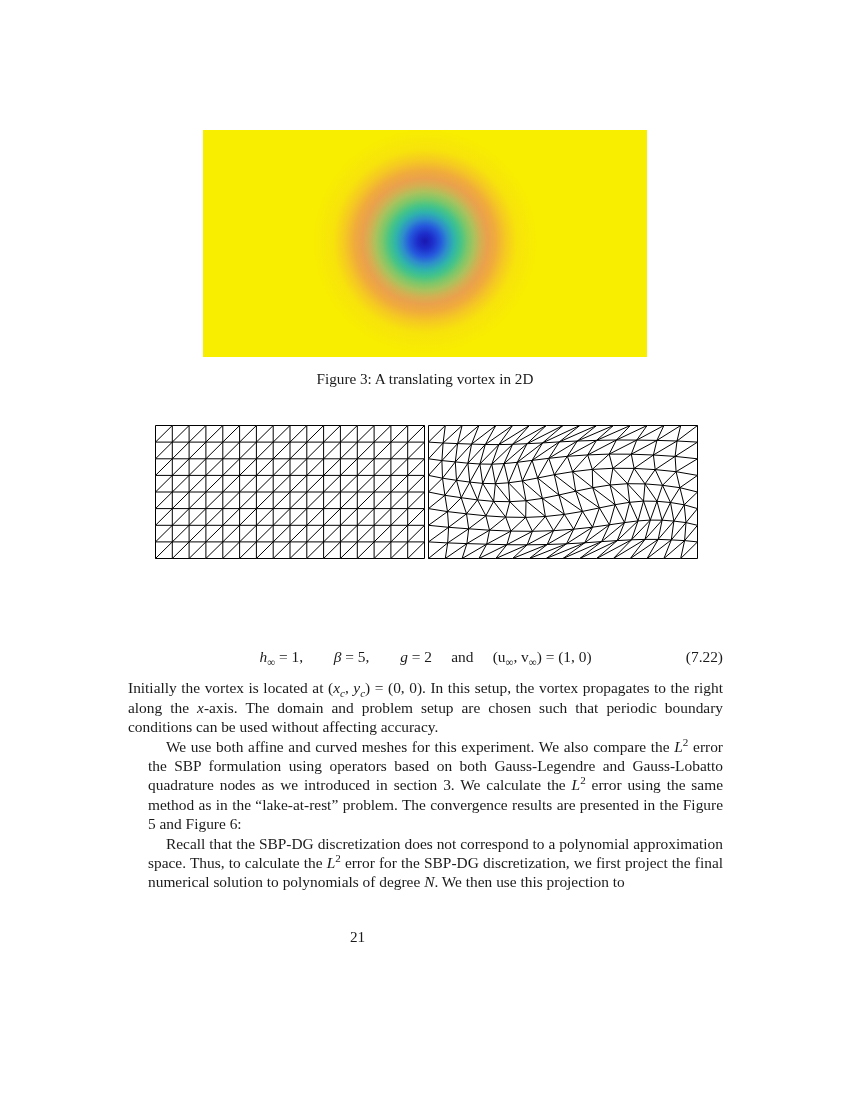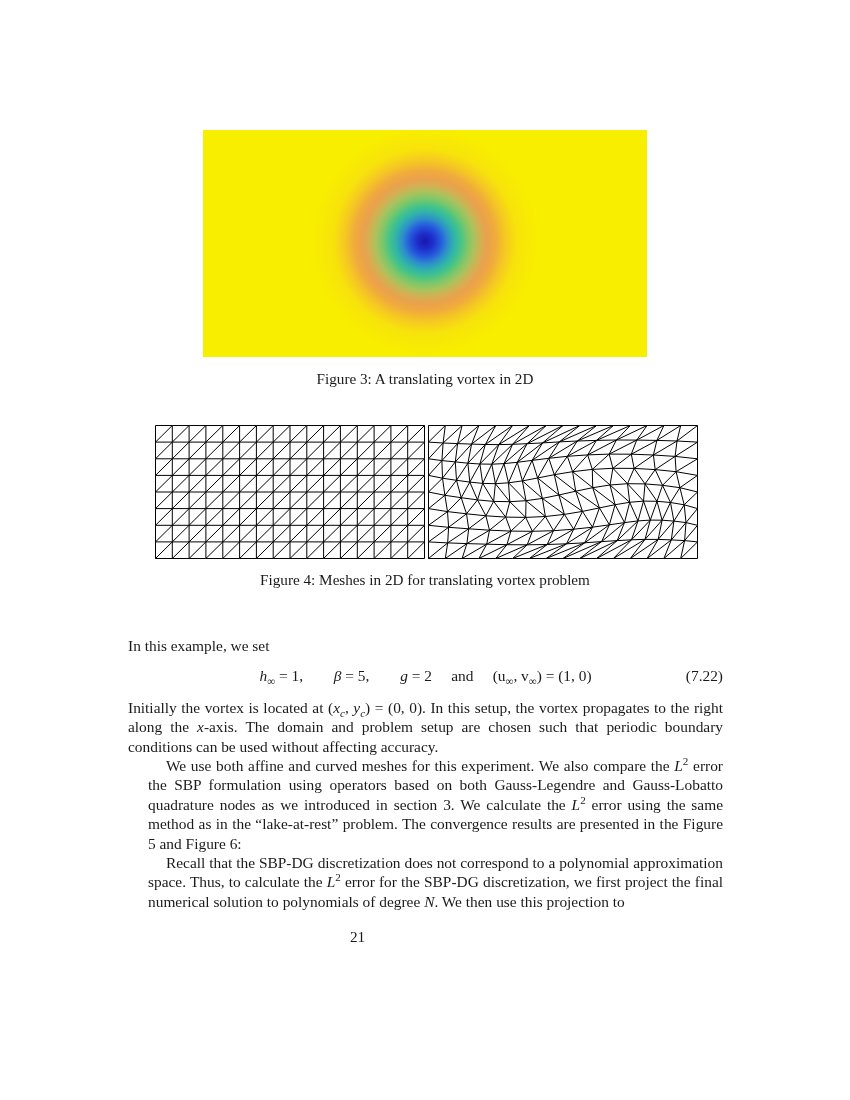--- a/index.html
+++ b/index.html
@@ -52,24 +52,22 @@
   <div class="caption3">Figure 3: A translating vortex in 2D</div>
 
   <div class="meshes">
     <svg id="mesh-left" width="270" height="134" viewBox="0 0 270 134">
         <path d="M0.5 0.5L17.3 0.5M0.5 0.5L0.5 17.1M0.5 17.1L17.3 0.5M17.3 0.5L34.1 0.5M17.3 0.5L17.3 17.1M17.3 17.1L34.1 0.5M34.1 0.5L50.9 0.5M34.1 0.5L34.1 17.1M34.1 17.1L50.9 0.5M50.9 0.5L67.8 0.5M50.9 0.5L50.9 17.1M50.9 17.1L67.8 0.5M67.8 0.5L84.6 0.5M67.8 0.5L67.8 17.1M67.8 17.1L84.6 0.5M84.6 0.5L101.4 0.5M84.6 0.5L84.6 17.1M84.6 17.1L101.4 0.5M101.4 0.5L118.2 0.5M101.4 0.5L101.4 17.1M101.4 17.1L118.2 0.5M118.2 0.5L135.0 0.5M118.2 0.5L118.2 17.1M118.2 17.1L135.0 0.5M135.0 0.5L151.8 0.5M135.0 0.5L135.0 17.1M135.0 17.1L151.8 0.5M151.8 0.5L168.6 0.5M151.8 0.5L151.8 17.1M151.8 17.1L168.6 0.5M168.6 0.5L185.4 0.5M168.6 0.5L168.6 17.1M168.6 17.1L185.4 0.5M185.4 0.5L202.3 0.5M185.4 0.5L185.4 17.1M185.4 17.1L202.3 0.5M202.3 0.5L219.1 0.5M202.3 0.5L202.3 17.1M202.3 17.1L219.1 0.5M219.1 0.5L235.9 0.5M219.1 0.5L219.1 17.1M219.1 17.1L235.9 0.5M235.9 0.5L252.7 0.5M235.9 0.5L235.9 17.1M235.9 17.1L252.7 0.5M252.7 0.5L269.5 0.5M252.7 0.5L252.7 17.1M252.7 17.1L269.5 0.5M0.5 17.1L17.3 17.1M0.5 17.1L0.5 33.8M0.5 33.8L17.3 17.1M17.3 17.1L34.1 17.1M17.3 17.1L17.3 33.8M17.3 33.8L34.1 17.1M34.1 17.1L50.9 17.1M34.1 17.1L34.1 33.8M34.1 33.8L50.9 17.1M50.9 17.1L67.8 17.1M50.9 17.1L50.9 33.8M50.9 33.8L67.8 17.1M67.8 17.1L84.6 17.1M67.8 17.1L67.8 33.8M67.8 33.8L84.6 17.1M84.6 17.1L101.4 17.1M84.6 17.1L84.6 33.8M84.6 33.8L101.4 17.1M101.4 17.1L118.2 17.1M101.4 17.1L101.4 33.8M101.4 33.8L118.2 17.1M118.2 17.1L135.0 17.1M118.2 17.1L118.2 33.8M118.2 33.8L135.0 17.1M135.0 17.1L151.8 17.1M135.0 17.1L135.0 33.8M135.0 33.8L151.8 17.1M151.8 17.1L168.6 17.1M151.8 17.1L151.8 33.8M151.8 33.8L168.6 17.1M168.6 17.1L185.4 17.1M168.6 17.1L168.6 33.8M168.6 33.8L185.4 17.1M185.4 17.1L202.3 17.1M185.4 17.1L185.4 33.8M185.4 33.8L202.3 17.1M202.3 17.1L219.1 17.1M202.3 17.1L202.3 33.8M202.3 33.8L219.1 17.1M219.1 17.1L235.9 17.1M219.1 17.1L219.1 33.8M219.1 33.8L235.9 17.1M235.9 17.1L252.7 17.1M235.9 17.1L235.9 33.8M235.9 33.8L252.7 17.1M252.7 17.1L269.5 17.1M252.7 17.1L252.7 33.8M252.7 33.8L269.5 17.1M0.5 33.8L17.3 33.8M0.5 33.8L0.5 50.4M0.5 50.4L17.3 33.8M17.3 33.8L34.1 33.8M17.3 33.8L17.3 50.4M17.3 50.4L34.1 33.8M34.1 33.8L50.9 33.8M34.1 33.8L34.1 50.4M34.1 50.4L50.9 33.8M50.9 33.8L67.8 33.8M50.9 33.8L50.9 50.4M50.9 50.4L67.8 33.8M67.8 33.8L84.6 33.8M67.8 33.8L67.8 50.4M67.8 50.4L84.6 33.8M84.6 33.8L101.4 33.8M84.6 33.8L84.6 50.4M84.6 50.4L101.4 33.8M101.4 33.8L118.2 33.8M101.4 33.8L101.4 50.4M101.4 50.4L118.2 33.8M118.2 33.8L135.0 33.8M118.2 33.8L118.2 50.4M118.2 50.4L135.0 33.8M135.0 33.8L151.8 33.8M135.0 33.8L135.0 50.4M135.0 50.4L151.8 33.8M151.8 33.8L168.6 33.8M151.8 33.8L151.8 50.4M151.8 50.4L168.6 33.8M168.6 33.8L185.4 33.8M168.6 33.8L168.6 50.4M168.6 50.4L185.4 33.8M185.4 33.8L202.3 33.8M185.4 33.8L185.4 50.4M185.4 50.4L202.3 33.8M202.3 33.8L219.1 33.8M202.3 33.8L202.3 50.4M202.3 50.4L219.1 33.8M219.1 33.8L235.9 33.8M219.1 33.8L219.1 50.4M219.1 50.4L235.9 33.8M235.9 33.8L252.7 33.8M235.9 33.8L235.9 50.4M235.9 50.4L252.7 33.8M252.7 33.8L269.5 33.8M252.7 33.8L252.7 50.4M252.7 50.4L269.5 33.8M0.5 50.4L17.3 50.4M0.5 50.4L0.5 67.0M0.5 67.0L17.3 50.4M17.3 50.4L34.1 50.4M17.3 50.4L17.3 67.0M17.3 67.0L34.1 50.4M34.1 50.4L50.9 50.4M34.1 50.4L34.1 67.0M34.1 67.0L50.9 50.4M50.9 50.4L67.8 50.4M50.9 50.4L50.9 67.0M50.9 67.0L67.8 50.4M67.8 50.4L84.6 50.4M67.8 50.4L67.8 67.0M67.8 67.0L84.6 50.4M84.6 50.4L101.4 50.4M84.6 50.4L84.6 67.0M84.6 67.0L101.4 50.4M101.4 50.4L118.2 50.4M101.4 50.4L101.4 67.0M101.4 67.0L118.2 50.4M118.2 50.4L135.0 50.4M118.2 50.4L118.2 67.0M118.2 67.0L135.0 50.4M135.0 50.4L151.8 50.4M135.0 50.4L135.0 67.0M135.0 67.0L151.8 50.4M151.8 50.4L168.6 50.4M151.8 50.4L151.8 67.0M151.8 67.0L168.6 50.4M168.6 50.4L185.4 50.4M168.6 50.4L168.6 67.0M168.6 67.0L185.4 50.4M185.4 50.4L202.3 50.4M185.4 50.4L185.4 67.0M185.4 67.0L202.3 50.4M202.3 50.4L219.1 50.4M202.3 50.4L202.3 67.0M202.3 67.0L219.1 50.4M219.1 50.4L235.9 50.4M219.1 50.4L219.1 67.0M219.1 67.0L235.9 50.4M235.9 50.4L252.7 50.4M235.9 50.4L235.9 67.0M235.9 67.0L252.7 50.4M252.7 50.4L269.5 50.4M252.7 50.4L252.7 67.0M252.7 67.0L269.5 50.4M0.5 67.0L17.3 67.0M0.5 67.0L0.5 83.6M0.5 83.6L17.3 67.0M17.3 67.0L34.1 67.0M17.3 67.0L17.3 83.6M17.3 83.6L34.1 67.0M34.1 67.0L50.9 67.0M34.1 67.0L34.1 83.6M34.1 83.6L50.9 67.0M50.9 67.0L67.8 67.0M50.9 67.0L50.9 83.6M50.9 83.6L67.8 67.0M67.8 67.0L84.6 67.0M67.8 67.0L67.8 83.6M67.8 83.6L84.6 67.0M84.6 67.0L101.4 67.0M84.6 67.0L84.6 83.6M84.6 83.6L101.4 67.0M101.4 67.0L118.2 67.0M101.4 67.0L101.4 83.6M101.4 83.6L118.2 67.0M118.2 67.0L135.0 67.0M118.2 67.0L118.2 83.6M118.2 83.6L135.0 67.0M135.0 67.0L151.8 67.0M135.0 67.0L135.0 83.6M135.0 83.6L151.8 67.0M151.8 67.0L168.6 67.0M151.8 67.0L151.8 83.6M151.8 83.6L168.6 67.0M168.6 67.0L185.4 67.0M168.6 67.0L168.6 83.6M168.6 83.6L185.4 67.0M185.4 67.0L202.3 67.0M185.4 67.0L185.4 83.6M185.4 83.6L202.3 67.0M202.3 67.0L219.1 67.0M202.3 67.0L202.3 83.6M202.3 83.6L219.1 67.0M219.1 67.0L235.9 67.0M219.1 67.0L219.1 83.6M219.1 83.6L235.9 67.0M235.9 67.0L252.7 67.0M235.9 67.0L235.9 83.6M235.9 83.6L252.7 67.0M252.7 67.0L269.5 67.0M252.7 67.0L252.7 83.6M252.7 83.6L269.5 67.0M0.5 83.6L17.3 83.6M0.5 83.6L0.5 100.3M0.5 100.3L17.3 83.6M17.3 83.6L34.1 83.6M17.3 83.6L17.3 100.3M17.3 100.3L34.1 83.6M34.1 83.6L50.9 83.6M34.1 83.6L34.1 100.3M34.1 100.3L50.9 83.6M50.9 83.6L67.8 83.6M50.9 83.6L50.9 100.3M50.9 100.3L67.8 83.6M67.8 83.6L84.6 83.6M67.8 83.6L67.8 100.3M67.8 100.3L84.6 83.6M84.6 83.6L101.4 83.6M84.6 83.6L84.6 100.3M84.6 100.3L101.4 83.6M101.4 83.6L118.2 83.6M101.4 83.6L101.4 100.3M101.4 100.3L118.2 83.6M118.2 83.6L135.0 83.6M118.2 83.6L118.2 100.3M118.2 100.3L135.0 83.6M135.0 83.6L151.8 83.6M135.0 83.6L135.0 100.3M135.0 100.3L151.8 83.6M151.8 83.6L168.6 83.6M151.8 83.6L151.8 100.3M151.8 100.3L168.6 83.6M168.6 83.6L185.4 83.6M168.6 83.6L168.6 100.3M168.6 100.3L185.4 83.6M185.4 83.6L202.3 83.6M185.4 83.6L185.4 100.3M185.4 100.3L202.3 83.6M202.3 83.6L219.1 83.6M202.3 83.6L202.3 100.3M202.3 100.3L219.1 83.6M219.1 83.6L235.9 83.6M219.1 83.6L219.1 100.3M219.1 100.3L235.9 83.6M235.9 83.6L252.7 83.6M235.9 83.6L235.9 100.3M235.9 100.3L252.7 83.6M252.7 83.6L269.5 83.6M252.7 83.6L252.7 100.3M252.7 100.3L269.5 83.6M0.5 100.3L17.3 100.3M0.5 100.3L0.5 116.9M0.5 116.9L17.3 100.3M17.3 100.3L34.1 100.3M17.3 100.3L17.3 116.9M17.3 116.9L34.1 100.3M34.1 100.3L50.9 100.3M34.1 100.3L34.1 116.9M34.1 116.9L50.9 100.3M50.9 100.3L67.8 100.3M50.9 100.3L50.9 116.9M50.9 116.9L67.8 100.3M67.8 100.3L84.6 100.3M67.8 100.3L67.8 116.9M67.8 116.9L84.6 100.3M84.6 100.3L101.4 100.3M84.6 100.3L84.6 116.9M84.6 116.9L101.4 100.3M101.4 100.3L118.2 100.3M101.4 100.3L101.4 116.9M101.4 116.9L118.2 100.3M118.2 100.3L135.0 100.3M118.2 100.3L118.2 116.9M118.2 116.9L135.0 100.3M135.0 100.3L151.8 100.3M135.0 100.3L135.0 116.9M135.0 116.9L151.8 100.3M151.8 100.3L168.6 100.3M151.8 100.3L151.8 116.9M151.8 116.9L168.6 100.3M168.6 100.3L185.4 100.3M168.6 100.3L168.6 116.9M168.6 116.9L185.4 100.3M185.4 100.3L202.3 100.3M185.4 100.3L185.4 116.9M185.4 116.9L202.3 100.3M202.3 100.3L219.1 100.3M202.3 100.3L202.3 116.9M202.3 116.9L219.1 100.3M219.1 100.3L235.9 100.3M219.1 100.3L219.1 116.9M219.1 116.9L235.9 100.3M235.9 100.3L252.7 100.3M235.9 100.3L235.9 116.9M235.9 116.9L252.7 100.3M252.7 100.3L269.5 100.3M252.7 100.3L252.7 116.9M252.7 116.9L269.5 100.3M0.5 116.9L17.3 116.9M0.5 116.9L0.5 133.5M0.5 133.5L17.3 116.9M17.3 116.9L34.1 116.9M17.3 116.9L17.3 133.5M17.3 133.5L34.1 116.9M34.1 116.9L50.9 116.9M34.1 116.9L34.1 133.5M34.1 133.5L50.9 116.9M50.9 116.9L67.8 116.9M50.9 116.9L50.9 133.5M50.9 133.5L67.8 116.9M67.8 116.9L84.6 116.9M67.8 116.9L67.8 133.5M67.8 133.5L84.6 116.9M84.6 116.9L101.4 116.9M84.6 116.9L84.6 133.5M84.6 133.5L101.4 116.9M101.4 116.9L118.2 116.9M101.4 116.9L101.4 133.5M101.4 133.5L118.2 116.9M118.2 116.9L135.0 116.9M118.2 116.9L118.2 133.5M118.2 133.5L135.0 116.9M135.0 116.9L151.8 116.9M135.0 116.9L135.0 133.5M135.0 133.5L151.8 116.9M151.8 116.9L168.6 116.9M151.8 116.9L151.8 133.5M151.8 133.5L168.6 116.9M168.6 116.9L185.4 116.9M168.6 116.9L168.6 133.5M168.6 133.5L185.4 116.9M185.4 116.9L202.3 116.9M185.4 116.9L185.4 133.5M185.4 133.5L202.3 116.9M202.3 116.9L219.1 116.9M202.3 116.9L202.3 133.5M202.3 133.5L219.1 116.9M219.1 116.9L235.9 116.9M219.1 116.9L219.1 133.5M219.1 133.5L235.9 116.9M235.9 116.9L252.7 116.9M235.9 116.9L235.9 133.5M235.9 133.5L252.7 116.9M252.7 116.9L269.5 116.9M252.7 116.9L252.7 133.5M252.7 133.5L269.5 116.9M269.5 0.5L269.5 17.1M269.5 17.1L269.5 33.8M269.5 33.8L269.5 50.4M269.5 50.4L269.5 67.0M269.5 67.0L269.5 83.6M269.5 83.6L269.5 100.3M269.5 100.3L269.5 116.9M269.5 116.9L269.5 133.5M0.5 133.5L17.3 133.5M17.3 133.5L34.1 133.5M34.1 133.5L50.9 133.5M50.9 133.5L67.8 133.5M67.8 133.5L84.6 133.5M84.6 133.5L101.4 133.5M101.4 133.5L118.2 133.5M118.2 133.5L135.0 133.5M135.0 133.5L151.8 133.5M151.8 133.5L168.6 133.5M168.6 133.5L185.4 133.5M185.4 133.5L202.3 133.5M202.3 133.5L219.1 133.5M219.1 133.5L235.9 133.5M235.9 133.5L252.7 133.5M252.7 133.5L269.5 133.5" fill="none" stroke="#000000" stroke-width="1"></path>
       </svg>
     <svg id="mesh-right" width="270" height="134" viewBox="0 0 270 134">
         <path d="M0.5 0.5L17.3 0.5M0.5 0.5L0.5 17.1M0.5 17.1L17.3 0.5M17.3 0.5L34.1 0.5M17.3 0.5L15.1 18.0M15.1 18.0L34.1 0.5M34.1 0.5L50.9 0.5M34.1 0.5L29.6 18.6M29.6 18.6L50.9 0.5M50.9 0.5L67.8 0.5M50.9 0.5L43.6 19.1M43.6 19.1L67.8 0.5M67.8 0.5L84.6 0.5M67.8 0.5L57.3 19.5M57.3 19.5L84.6 0.5M84.6 0.5L101.4 0.5M84.6 0.5L70.8 19.6M70.8 19.6L101.4 0.5M101.4 0.5L118.2 0.5M101.4 0.5L84.6 19.3M84.6 19.3L118.2 0.5M118.2 0.5L135.0 0.5M118.2 0.5L99.1 18.7M99.1 18.7L135.0 0.5M135.0 0.5L151.8 0.5M135.0 0.5L114.6 17.9M114.6 17.9L151.8 0.5M151.8 0.5L168.6 0.5M151.8 0.5L131.3 16.9M131.3 16.9L168.6 0.5M168.6 0.5L185.4 0.5M168.6 0.5L149.3 16.0M149.3 16.0L185.4 0.5M185.4 0.5L202.3 0.5M185.4 0.5L168.5 15.4M168.5 15.4L202.3 0.5M202.3 0.5L219.1 0.5M202.3 0.5L188.4 15.0M188.4 15.0L219.1 0.5M219.1 0.5L235.9 0.5M219.1 0.5L208.7 15.1M208.7 15.1L235.9 0.5M235.9 0.5L252.7 0.5M235.9 0.5L228.9 15.4M228.9 15.4L252.7 0.5M252.7 0.5L269.5 0.5M252.7 0.5L249.0 16.0M249.0 16.0L269.5 0.5M0.5 17.1L15.1 18.0M0.5 17.1L0.5 33.8M0.5 33.8L15.1 18.0M15.1 18.0L29.6 18.6M15.1 18.0L13.9 35.6M13.9 35.6L29.6 18.6M29.6 18.6L43.6 19.1M29.6 18.6L27.3 36.9M27.3 36.9L43.6 19.1M43.6 19.1L57.3 19.5M43.6 19.1L39.9 38.2M39.9 38.2L57.3 19.5M57.3 19.5L70.8 19.6M57.3 19.5L51.9 39.0M51.9 39.0L70.8 19.6M70.8 19.6L84.6 19.3M70.8 19.6L63.8 39.2M63.8 39.2L84.6 19.3M84.6 19.3L99.1 18.7M84.6 19.3L76.0 38.6M76.0 38.6L99.1 18.7M99.1 18.7L114.6 17.9M99.1 18.7L89.3 37.3M89.3 37.3L114.6 17.9M114.6 17.9L131.3 16.9M114.6 17.9L104.1 35.4M104.1 35.4L131.3 16.9M131.3 16.9L149.3 16.0M131.3 16.9L120.8 33.3M120.8 33.3L149.3 16.0M149.3 16.0L168.5 15.4M149.3 16.0L139.4 31.3M139.4 31.3L168.5 15.4M168.5 15.4L188.4 15.0M168.5 15.4L159.7 29.9M159.7 29.9L188.4 15.0M188.4 15.0L208.7 15.1M188.4 15.0L181.2 29.1M181.2 29.1L208.7 15.1M208.7 15.1L228.9 15.4M208.7 15.1L203.3 29.2M203.3 29.2L228.9 15.4M228.9 15.4L249.0 16.0M228.9 15.4L225.4 30.0M225.4 30.0L249.0 16.0M249.0 16.0L269.5 17.1M249.0 16.0L247.1 31.4M247.1 31.4L269.5 17.1M0.5 33.8L13.9 35.6M0.5 33.8L0.5 50.4M0.5 50.4L13.9 35.6M13.9 35.6L27.3 36.9M13.9 35.6L14.5 53.2M14.5 53.2L27.3 36.9M27.3 36.9L39.9 38.2M27.3 36.9L28.5 55.3M28.5 55.3L39.9 38.2M39.9 38.2L51.9 39.0M39.9 38.2L41.8 57.1M41.8 57.1L51.9 39.0M51.9 39.0L63.8 39.2M51.9 39.0L54.7 58.4M54.7 58.4L63.8 39.2M63.8 39.2L76.0 38.6M63.8 39.2L67.4 58.7M67.4 58.7L76.0 38.6M76.0 38.6L89.3 37.3M76.0 38.6L80.5 57.8M80.5 57.8L89.3 37.3M89.3 37.3L104.1 35.4M89.3 37.3L94.4 55.9M94.4 55.9L104.1 35.4M104.1 35.4L120.8 33.3M104.1 35.4L109.6 53.0M109.6 53.0L120.8 33.3M120.8 33.3L139.4 31.3M120.8 33.3L126.3 49.7M126.3 49.7L139.4 31.3M139.4 31.3L159.7 29.9M139.4 31.3L144.6 46.7M144.6 46.7L159.7 29.9M159.7 29.9L181.2 29.1M159.7 29.9L164.3 44.4M164.3 44.4L181.2 29.1M181.2 29.1L203.3 29.2M181.2 29.1L184.9 43.3M184.9 43.3L203.3 29.2M203.3 29.2L225.4 30.0M203.3 29.2L206.1 43.4M206.1 43.4L225.4 30.0M225.4 30.0L247.1 31.4M225.4 30.0L227.2 44.6M227.2 44.6L247.1 31.4M247.1 31.4L269.5 33.8M247.1 31.4L248.1 46.7M248.1 46.7L269.5 33.8M0.5 50.4L14.5 53.2M0.5 50.4L0.5 67.0M0.5 67.0L14.5 53.2M14.5 53.2L28.5 55.3M14.5 53.2L16.9 70.3M16.9 70.3L28.5 55.3M28.5 55.3L41.8 57.1M28.5 55.3L33.2 72.7M33.2 72.7L41.8 57.1M41.8 57.1L54.7 58.4M41.8 57.1L49.5 74.9M49.5 74.9L54.7 58.4M54.7 58.4L67.4 58.7M54.7 58.4L65.6 76.4M65.6 76.4L67.4 58.7M67.4 58.7L80.5 57.8M67.4 58.7L81.8 76.7M81.8 76.7L80.5 57.8M80.5 57.8L94.4 55.9M80.5 57.8L98.0 75.7M98.0 75.7L94.4 55.9M94.4 55.9L109.6 53.0M94.4 55.9L114.4 73.4M114.4 73.4L109.6 53.0M109.6 53.0L126.3 49.7M109.6 53.0L130.9 70.0M130.9 70.0L126.3 49.7M126.3 49.7L144.6 46.7M126.3 49.7L147.7 66.2M147.7 66.2L144.6 46.7M144.6 46.7L164.3 44.4M144.6 46.7L164.7 62.7M164.7 62.7L164.3 44.4M164.3 44.4L184.9 43.3M164.3 44.4L182.0 60.0M182.0 60.0L184.9 43.3M184.9 43.3L206.1 43.4M184.9 43.3L199.5 58.7M199.5 58.7L206.1 43.4M206.1 43.4L227.2 44.6M206.1 43.4L217.0 58.9M217.0 58.9L227.2 44.6M227.2 44.6L248.1 46.7M227.2 44.6L234.5 60.3M234.5 60.3L248.1 46.7M248.1 46.7L269.5 50.4M248.1 46.7L251.9 62.7M251.9 62.7L269.5 50.4M0.5 67.0L16.9 70.3M0.5 67.0L0.5 83.6M0.5 83.6L16.9 70.3M16.9 70.3L33.2 72.7M16.9 70.3L19.5 86.6M19.5 86.6L33.2 72.7M33.2 72.7L49.5 74.9M33.2 72.7L38.5 88.8M38.5 88.8L49.5 74.9M49.5 74.9L65.6 76.4M49.5 74.9L57.9 90.8M57.9 90.8L65.6 76.4M65.6 76.4L81.8 76.7M65.6 76.4L77.7 92.1M77.7 92.1L81.8 76.7M81.8 76.7L98.0 75.7M81.8 76.7L97.7 92.4M97.7 92.4L98.0 75.7M98.0 75.7L114.4 73.4M98.0 75.7L117.4 91.5M117.4 91.5L114.4 73.4M114.4 73.4L130.9 70.0M114.4 73.4L136.4 89.4M136.4 89.4L130.9 70.0M130.9 70.0L147.7 66.2M130.9 70.0L154.5 86.4M154.5 86.4L147.7 66.2M147.7 66.2L164.7 62.7M147.7 66.2L171.4 82.9M171.4 82.9L164.7 62.7M164.7 62.7L182.0 60.0M164.7 62.7L187.1 79.7M187.1 79.7L182.0 60.0M182.0 60.0L199.5 58.7M182.0 60.0L201.7 77.3M201.7 77.3L199.5 58.7M199.5 58.7L217.0 58.9M199.5 58.7L215.5 76.1M215.5 76.1L217.0 58.9M217.0 58.9L234.5 60.3M217.0 58.9L229.0 76.3M229.0 76.3L234.5 60.3M234.5 60.3L251.9 62.7M234.5 60.3L242.5 77.5M242.5 77.5L251.9 62.7M251.9 62.7L269.5 67.0M251.9 62.7L256.2 79.8M256.2 79.8L269.5 67.0M0.5 83.6L19.5 86.6M0.5 83.6L0.5 100.3M0.5 100.3L19.5 86.6M19.5 86.6L38.5 88.8M19.5 86.6L20.6 102.3M20.6 102.3L38.5 88.8M38.5 88.8L57.9 90.8M38.5 88.8L40.7 103.8M40.7 103.8L57.9 90.8M57.9 90.8L77.7 92.1M57.9 90.8L61.5 105.2M61.5 105.2L77.7 92.1M77.7 92.1L97.7 92.4M77.7 92.1L82.9 106.1M82.9 106.1L97.7 92.4M97.7 92.4L117.4 91.5M97.7 92.4L104.4 106.3M104.4 106.3L117.4 91.5M117.4 91.5L136.4 89.4M117.4 91.5L125.5 105.7M125.5 105.7L136.4 89.4M136.4 89.4L154.5 86.4M136.4 89.4L145.7 104.2M145.7 104.2L154.5 86.4M154.5 86.4L171.4 82.9M154.5 86.4L164.5 102.2M164.5 102.2L171.4 82.9M171.4 82.9L187.1 79.7M171.4 82.9L181.4 99.8M181.4 99.8L187.1 79.7M187.1 79.7L201.7 77.3M187.1 79.7L196.5 97.6M196.5 97.6L201.7 77.3M201.7 77.3L215.5 76.1M201.7 77.3L210.0 95.9M210.0 95.9L215.5 76.1M215.5 76.1L229.0 76.3M215.5 76.1L222.3 95.1M222.3 95.1L229.0 76.3M229.0 76.3L242.5 77.5M229.0 76.3L234.1 95.2M234.1 95.2L242.5 77.5M242.5 77.5L256.2 79.8M242.5 77.5L245.9 96.1M245.9 96.1L256.2 79.8M256.2 79.8L269.5 83.6M256.2 79.8L258.0 97.6M258.0 97.6L269.5 83.6M0.5 100.3L20.6 102.3M0.5 100.3L0.5 116.9M0.5 116.9L20.6 102.3M20.6 102.3L40.7 103.8M20.6 102.3L19.7 117.9M19.7 117.9L40.7 103.8M40.7 103.8L61.5 105.2M40.7 103.8L38.9 118.6M38.9 118.6L61.5 105.2M61.5 105.2L82.9 106.1M61.5 105.2L58.7 119.2M58.7 119.2L82.9 106.1M82.9 106.1L104.4 106.3M82.9 106.1L78.9 119.7M78.9 119.7L104.4 106.3M104.4 106.3L125.5 105.7M104.4 106.3L99.2 119.8M99.2 119.8L125.5 105.7M125.5 105.7L145.7 104.2M125.5 105.7L119.2 119.5M119.2 119.5L145.7 104.2M145.7 104.2L164.5 102.2M145.7 104.2L138.5 118.8M138.5 118.8L164.5 102.2M164.5 102.2L181.4 99.8M164.5 102.2L156.7 117.8M156.7 117.8L181.4 99.8M181.4 99.8L196.5 97.6M181.4 99.8L173.6 116.6M173.6 116.6L196.5 97.6M196.5 97.6L210.0 95.9M196.5 97.6L189.2 115.6M189.2 115.6L210.0 95.9M210.0 95.9L222.3 95.1M210.0 95.9L203.5 114.8M203.5 114.8L222.3 95.1M222.3 95.1L234.1 95.2M222.3 95.1L217.0 114.4M217.0 114.4L234.1 95.2M234.1 95.2L245.9 96.1M234.1 95.2L230.2 114.4M230.2 114.4L245.9 96.1M245.9 96.1L258.0 97.6M245.9 96.1L243.3 114.9M243.3 114.9L258.0 97.6M258.0 97.6L269.5 100.3M258.0 97.6L256.6 115.6M256.6 115.6L269.5 100.3M0.5 116.9L19.7 117.9M0.5 116.9L0.5 133.5M0.5 133.5L19.7 117.9M19.7 117.9L38.9 118.6M19.7 117.9L17.3 133.5M17.3 133.5L38.9 118.6M38.9 118.6L58.7 119.2M38.9 118.6L34.1 133.5M34.1 133.5L58.7 119.2M58.7 119.2L78.9 119.7M58.7 119.2L50.9 133.5M50.9 133.5L78.9 119.7M78.9 119.7L99.2 119.8M78.9 119.7L67.8 133.5M67.8 133.5L99.2 119.8M99.2 119.8L119.2 119.5M99.2 119.8L84.6 133.5M84.6 133.5L119.2 119.5M119.2 119.5L138.5 118.8M119.2 119.5L101.4 133.5M101.4 133.5L138.5 118.8M138.5 118.8L156.7 117.8M138.5 118.8L118.2 133.5M118.2 133.5L156.7 117.8M156.7 117.8L173.6 116.6M156.7 117.8L135.0 133.5M135.0 133.5L173.6 116.6M173.6 116.6L189.2 115.6M173.6 116.6L151.8 133.5M151.8 133.5L189.2 115.6M189.2 115.6L203.5 114.8M189.2 115.6L168.6 133.5M168.6 133.5L203.5 114.8M203.5 114.8L217.0 114.4M203.5 114.8L185.4 133.5M185.4 133.5L217.0 114.4M217.0 114.4L230.2 114.4M217.0 114.4L202.3 133.5M202.3 133.5L230.2 114.4M230.2 114.4L243.3 114.9M230.2 114.4L219.1 133.5M219.1 133.5L243.3 114.9M243.3 114.9L256.6 115.6M243.3 114.9L235.9 133.5M235.9 133.5L256.6 115.6M256.6 115.6L269.5 116.9M256.6 115.6L252.7 133.5M252.7 133.5L269.5 116.9M269.5 0.5L269.5 17.1M269.5 17.1L269.5 33.8M269.5 33.8L269.5 50.4M269.5 50.4L269.5 67.0M269.5 67.0L269.5 83.6M269.5 83.6L269.5 100.3M269.5 100.3L269.5 116.9M269.5 116.9L269.5 133.5M0.5 133.5L17.3 133.5M17.3 133.5L34.1 133.5M34.1 133.5L50.9 133.5M50.9 133.5L67.8 133.5M67.8 133.5L84.6 133.5M84.6 133.5L101.4 133.5M101.4 133.5L118.2 133.5M118.2 133.5L135.0 133.5M135.0 133.5L151.8 133.5M151.8 133.5L168.6 133.5M168.6 133.5L185.4 133.5M185.4 133.5L202.3 133.5M202.3 133.5L219.1 133.5M219.1 133.5L235.9 133.5M235.9 133.5L252.7 133.5M252.7 133.5L269.5 133.5" fill="none" stroke="#000000" stroke-width="1"></path>
       </svg>
   </div>
-  <div class="caption4">Figure 4: Meshes in 2D for translating vortex problem</div>
 
   <div class="content">
-    <p>In this example, we set</p>
 
     <div class="equation">
       <span class="eq-body"><i>h</i><sub>∞</sub> = 1,  <i>β</i> = 5,  <i>g</i> = 2  and  (u<sub>∞</sub>, v<sub>∞</sub>) = (1, 0)</span>
       <span class="eq-tag">(7.22)</span>
     </div>
 
     <p>Initially the vortex is located at (<i>x</i><sub><i>c</i></sub>, <i>y</i><sub><i>c</i></sub>) = (0, 0). In this setup, the vortex propagates to the right along the <i>x</i>-axis. The domain and problem setup are chosen such that periodic boundary conditions can be used without affecting accuracy.</p>
     <p class="indent">We use both affine and curved meshes for this experiment. We also compare the <i>L</i><sup>2</sup> error the SBP formulation using operators based on both Gauss-Legendre and Gauss-Lobatto quadrature nodes as we introduced in section 3. We calculate the <i>L</i><sup>2</sup> error using the same method as in the “lake-at-rest” problem.  The convergence results are presented in the Figure 5 and Figure 6:</p>
     <p class="indent">Recall that the SBP-DG discretization does not correspond to a polynomial approximation space. Thus, to calculate the <i>L</i><sup>2</sup> error for the SBP-DG discretization, we first project the final numerical solution to polynomials of degree <i>N</i>. We then use this projection to</p>
   </div>

